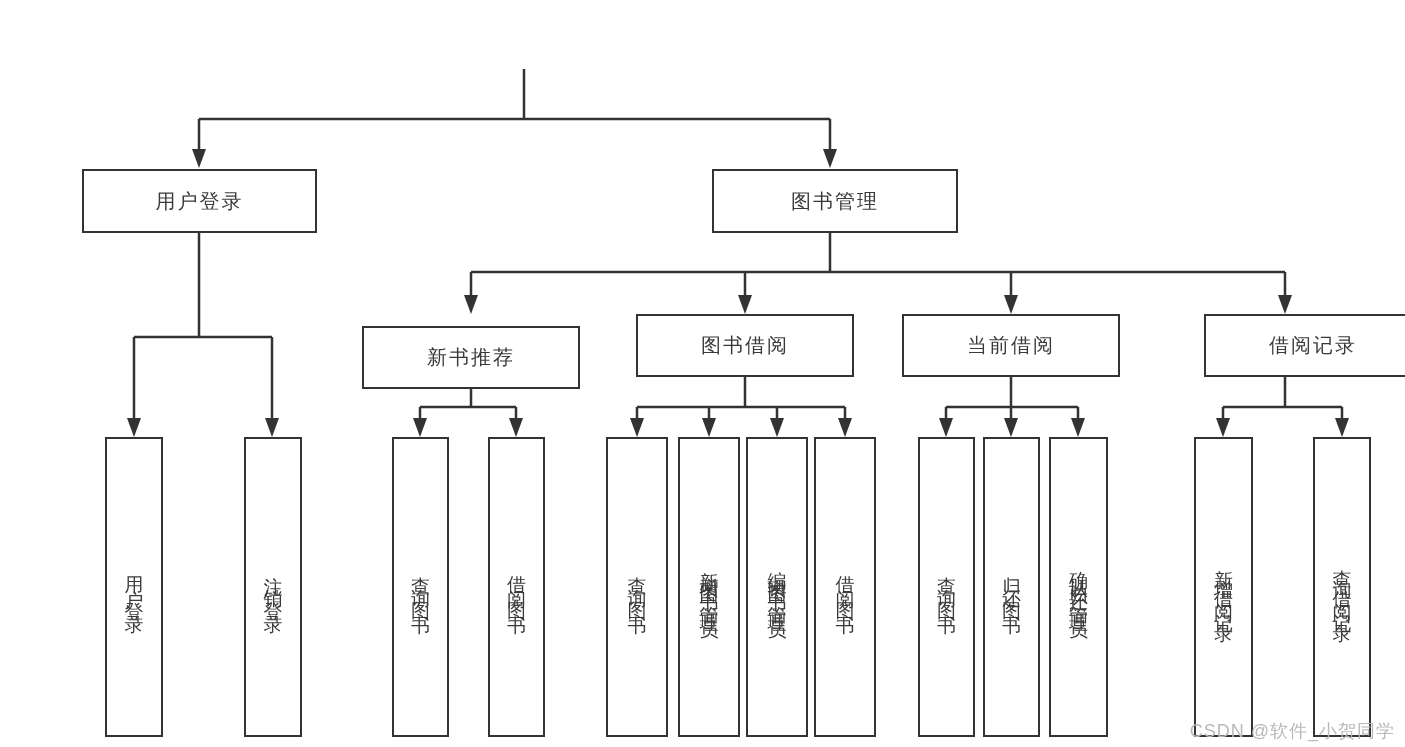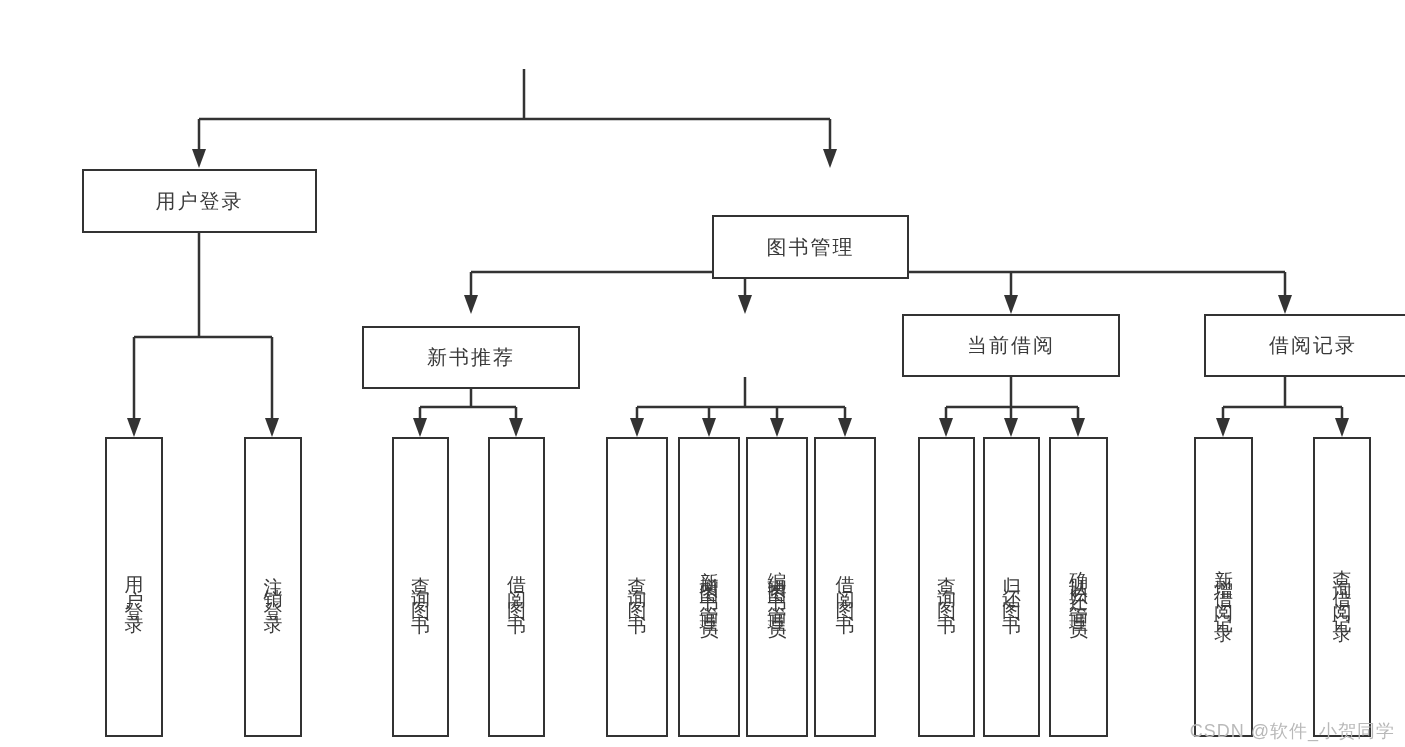--- a/index.html
+++ b/index.html
@@ -92,26 +92,29 @@
       <polygon points="1071,418 1085,418 1078,437"></polygon>
       <polygon points="1216,418 1230,418 1223,437"></polygon>
       <polygon points="1335,418 1349,418 1342,437"></polygon>
     </g>
   </svg>
 
 
   <div class="node" style="left:82px; top:169px; width:235px; height:64px;">
     <span class="hlabel">用户登录</span>
   </div>
-  <div class="node" style="left:712px; top:169px; width:197px; height:64px;margin-top:46px;">
+  <div class="node" style="left:712px; top:169px; width:246px; height:64px;">
     <span class="hlabel">图书管理</span>
   </div>
 
   <div class="node" style="left:362px; top:314px; width:218px; height:63px;margin-top:12px;">
     <span class="hlabel">新书推荐</span>
+  </div>
+  <div class="node" style="left:636px; top:314px; width:218px; height:63px;">
+    <span class="hlabel">图书借阅</span>
   </div>
   <div class="node" style="left:902px; top:314px; width:218px; height:63px;">
     <span class="hlabel">当前借阅</span>
   </div>
   <div class="node" style="left:1204px; top:314px; width:218px; height:63px;text-align:right;">
     <span class="hlabel">借阅记录</span>
   </div>
 
   <div class="node vnode" style="left:105px; top:437px; width:58px; height:300px;">
     <span class="vlabel ls4">用户登录</span>

